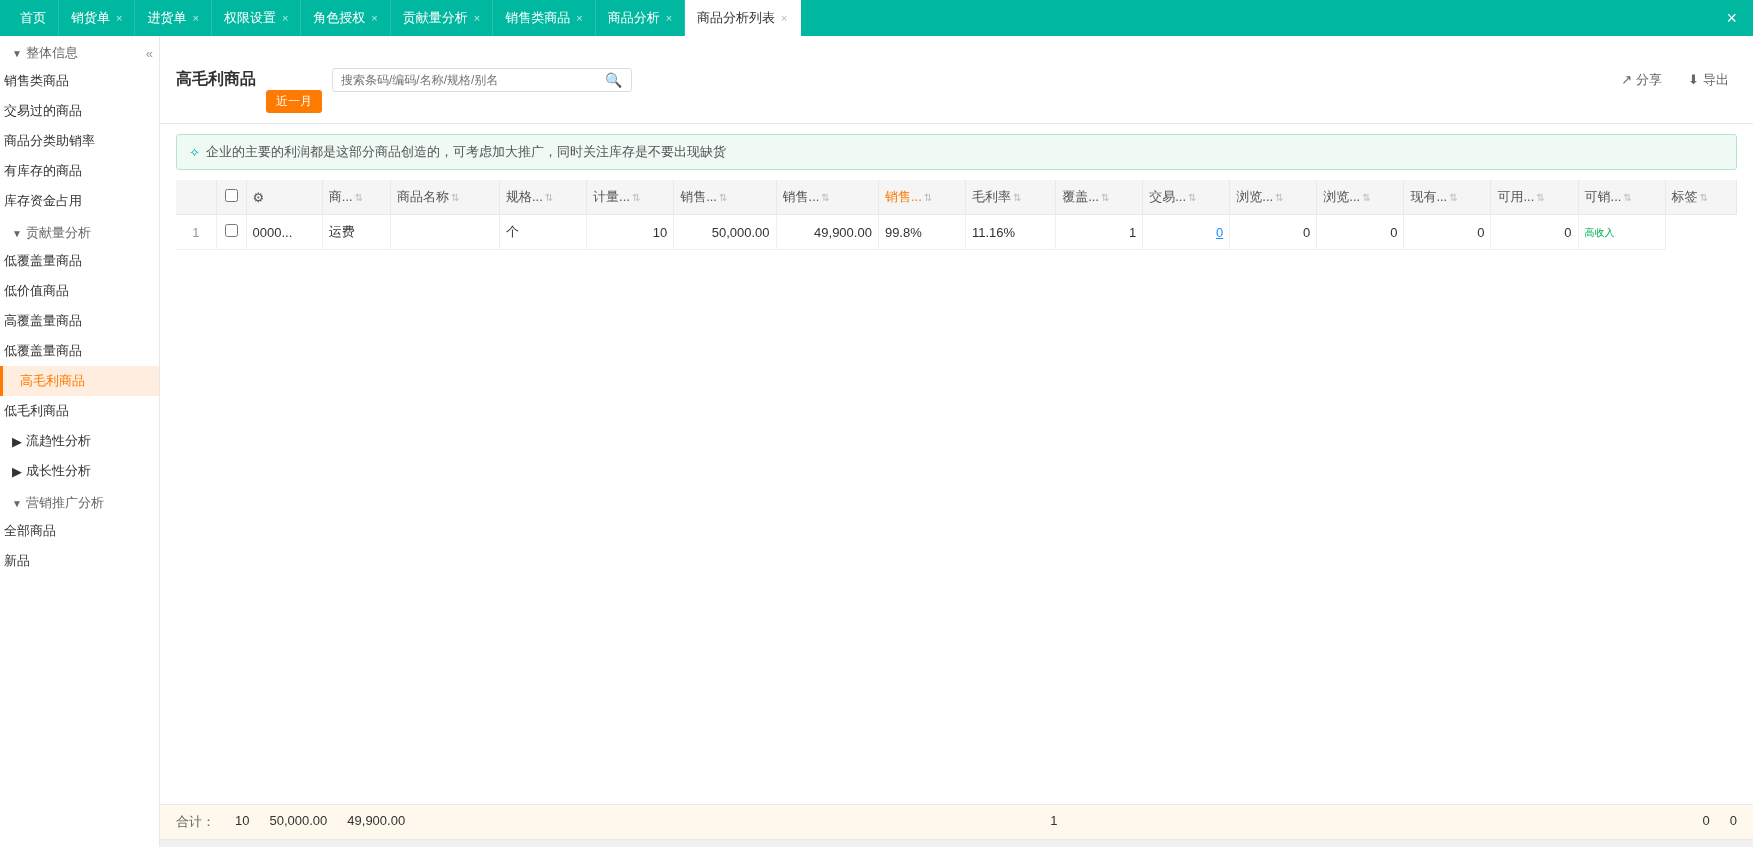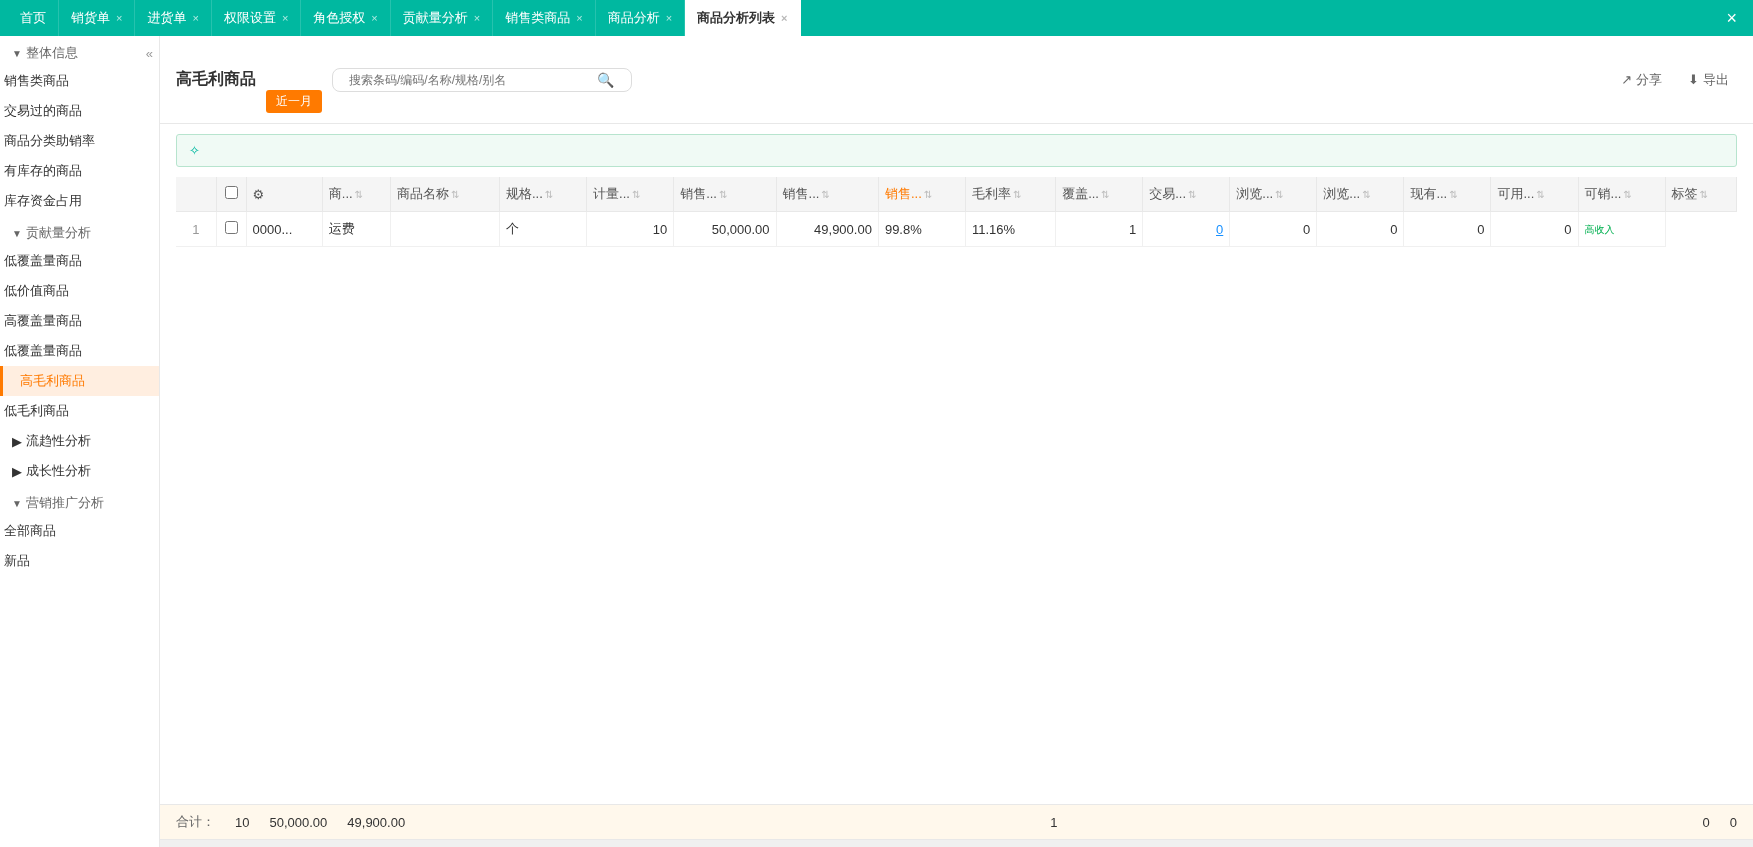--- a/index.html
+++ b/index.html
@@ -18,21 +18,21 @@
       padding: 8px 12px;
       height: 36px;
       display: flex;
       align-items: center;
       color: #fff;
       cursor: pointer;
       white-space: nowrap;
       font-size: 13px;
       border-right: 1px solid rgba(255,255,255,0.15);
     }
-    .nav-tab.active { background: #fff; color: #333; font-weight: bold; }
+    .nav-tab.active { background: #fff; color: #333; }
     .nav-tab .close-x {
       margin-left: 6px;
       font-size: 11px;
       color: inherit;
       opacity: 0.7;
     }
     .nav-tab.active .close-x { color: #999; }
     .nav-spacer { flex: 1; }
     .nav-close-btn {
       color: #fff;
@@ -130,22 +130,22 @@
       border-radius: 3px;
       padding: 3px 10px;
       cursor: pointer;
       font-size: 12px;
       margin-top: 44px;
     }
     .search-box {
       display: flex;
       align-items: center;
       border: 1px solid #ddd;
-      border-radius: 8px;
-      padding: 3px 16px;
+      border-radius: 3px;
+      padding: 3px 8px;
       flex: 1;
       max-width: 300px;
     }
     .search-box input {
       border: none;
       outline: none;
       font-size: 12px;
       width: 100%;
       color: #999;
     }
@@ -215,21 +215,21 @@
     td:first-child { text-align: center; color: #999; }
     .tag-high { color: #00b050; font-size: 10px; }
     .tag-link { color: #1890ff; text-decoration: underline; cursor: pointer; }
 
     
     .footer-bar {
       background: #fff8ec;
       border-top: 1px solid #e8e8e8;
       padding: 8px 16px;
       display: flex;
-      align-items: center;
+      align-items: flex-start;
       gap: 20px;
       font-size: 13px;
       flex-shrink: 0;
       margin-top: 36px;
     }
     .footer-label { color: #666; }
     .footer-value { color: #333; font-weight: 500; }
 
     
     .bottom-scrollbar {
@@ -372,20 +372,21 @@
         <span>分享</span>
       </div>
       <div class="header-action-btn">
         <span>⬇</span>
         <span>导出</span>
       </div>
     </div>
 
     <div class="info-banner">
       <span class="info-icon">✧</span>
+      <span>企业的主要的利润都是这部分商品创造的，可考虑加大推广，同时关注库存是不要出现缺货</span>
     </div>
 
     <div class="table-wrapper">
       <table>
         <thead>
           <tr>
             <th></th>
             <th class="checkbox-col">
               <input type="checkbox" style="">
             </th>

